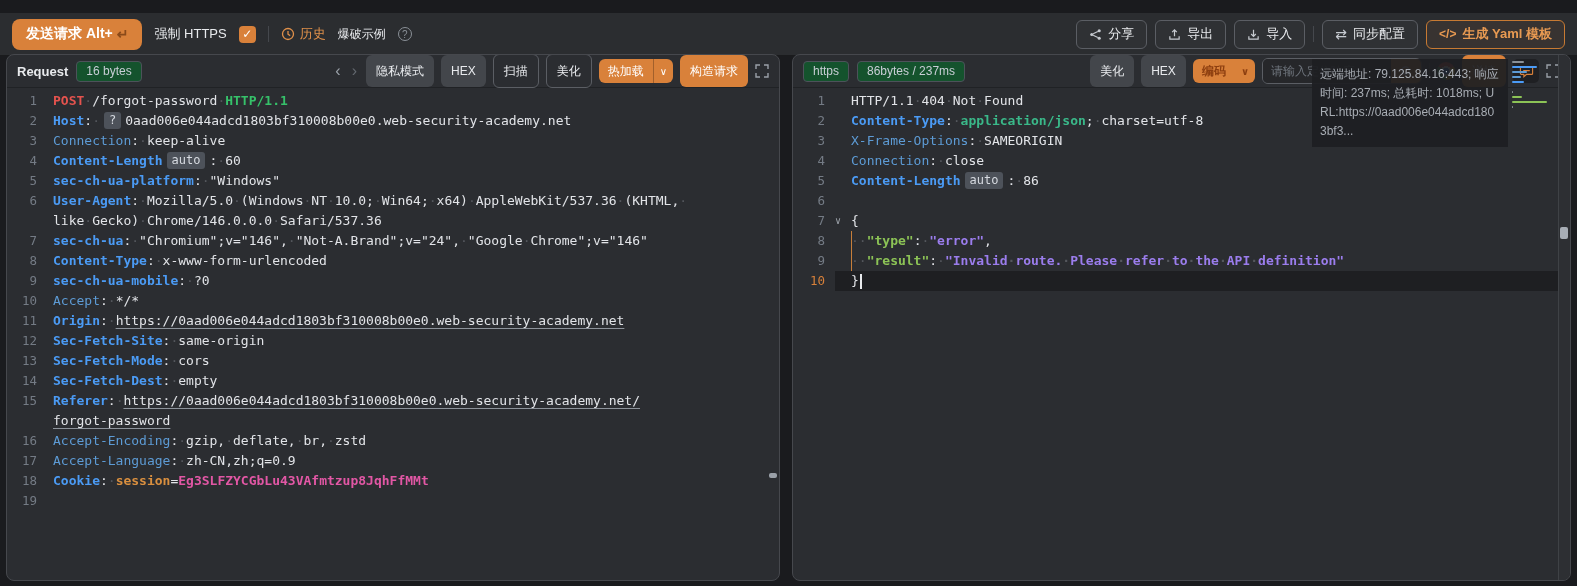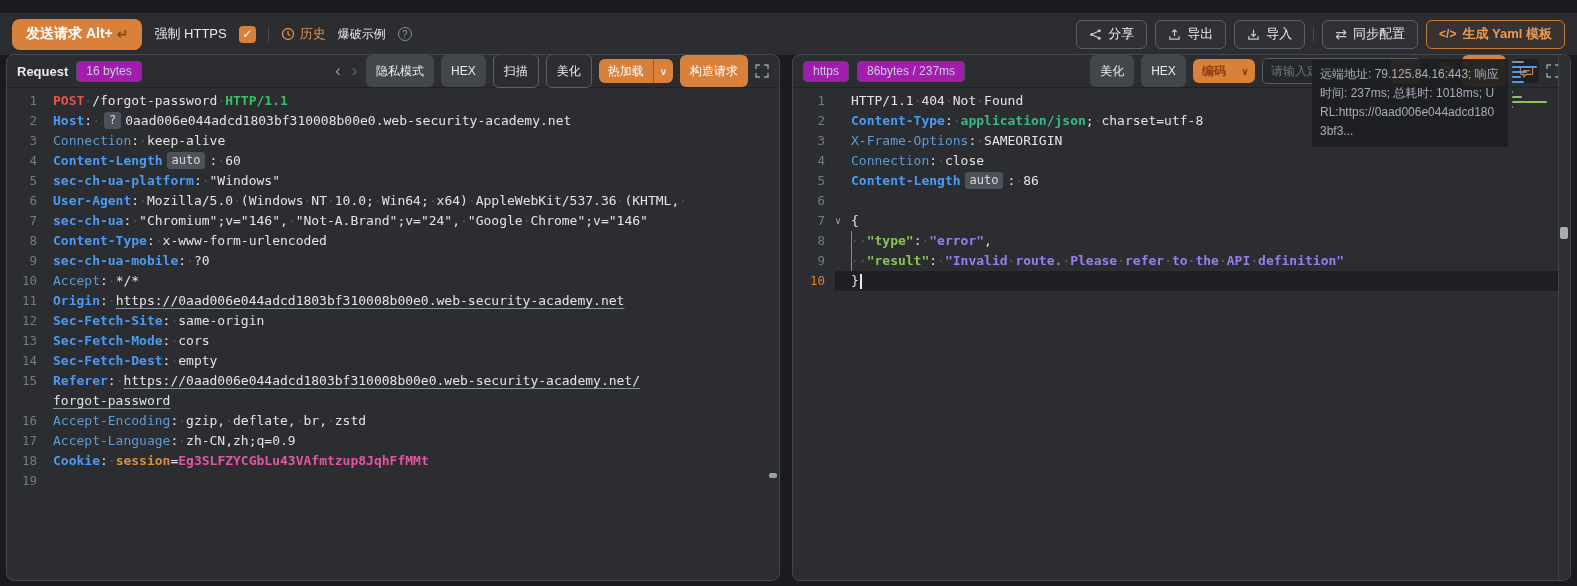--- a/index.html
+++ b/index.html
@@ -56,21 +56,21 @@
     border:1px solid #46484d; border-radius:8px; overflow:hidden;
   }
   .card.left { left:6px; width:774px; }
   .card.right { left:792px; width:779px; }
   .card-header {
     height:33px; border-bottom:1px solid #202225;
     display:flex; align-items:center; padding:0 10px; gap:8px;
   }
   .panel-title { font-size:13px; font-weight:bold; color:#e8eaed; }
   .tagbadge {
-    background:#a21caf; border:1px solid #4d525a; border-radius:4px;
+    background:#14532d; border:1px solid #4d525a; border-radius:4px;
     color:#c9ced6; font-size:12px; padding:1px 9px; height:21px; display:flex; align-items:center;
   }
   .hdr-right { margin-left:auto; display:flex; align-items:center; gap:7px; }
   .navchev { font-size:16px; color:#9aa0a8; cursor:pointer; padding:0 2px; }
   .navchev.dim { color:#62676e; }
   .pill {
     height:24px; border-radius:6px; font-size:12px; padding:16px 10px;
     display:flex; align-items:center; cursor:pointer; color:#e8eaed;
   }
   .pill.filled { background:#43464b; }
@@ -235,20 +235,21 @@
       </span>
     </div>
   </div>
   <div class="editor req">
       <div class="row"><span class="ln">1</span><span class="code"><span class="seg-red">POST</span><span class="seg-plain"><span class="ws">·</span>/forgot-password<span class="ws">·</span></span><span class="seg-green">HTTP/1.1</span></span></div>
       <div class="row"><span class="ln">2</span><span class="code"><span class="seg-hb">Host</span><span class="seg-plain">:<span class="ws">·</span></span><span class="seg-badge">?</span><span class="seg-plain">0aad006e044adcd1803bf310008b00e0.web-security-academy.net</span></span></div>
       <div class="row"><span class="ln">3</span><span class="code"><span class="seg-hn">Connection</span><span class="seg-plain">:<span class="ws">·</span>keep-alive</span></span></div>
       <div class="row"><span class="ln">4</span><span class="code"><span class="seg-hb">Content-Length</span><span class="seg-badge">auto</span><span class="seg-plain">:<span class="ws">·</span>60</span></span></div>
       <div class="row"><span class="ln">5</span><span class="code"><span class="seg-hb">sec-ch-ua-platform</span><span class="seg-plain">:<span class="ws">·</span>"Windows"</span></span></div>
       <div class="row"><span class="ln">6</span><span class="code"><span class="seg-hb">User-Agent</span><span class="seg-plain">:<span class="ws">·</span>Mozilla/5.0<span class="ws">·</span>(Windows<span class="ws">·</span>NT<span class="ws">·</span>10.0;<span class="ws">·</span>Win64;<span class="ws">·</span>x64)<span class="ws">·</span>AppleWebKit/537.36<span class="ws">·</span>(KHTML,<span class="ws">·</span></span></span></div>
+      <div class="row"><span class="ln"></span><span class="code"><span class="seg-plain">like<span class="ws">·</span>Gecko)<span class="ws">·</span>Chrome/146.0.0.0<span class="ws">·</span>Safari/537.36</span></span></div>
       <div class="row"><span class="ln">7</span><span class="code"><span class="seg-hb">sec-ch-ua</span><span class="seg-plain">:<span class="ws">·</span>"Chromium";v="146",<span class="ws">·</span>"Not-A.Brand";v="24",<span class="ws">·</span>"Google<span class="ws">·</span>Chrome";v="146"</span></span></div>
       <div class="row"><span class="ln">8</span><span class="code"><span class="seg-hb">Content-Type</span><span class="seg-plain">:<span class="ws">·</span>x-www-form-urlencoded</span></span></div>
       <div class="row"><span class="ln">9</span><span class="code"><span class="seg-hb">sec-ch-ua-mobile</span><span class="seg-plain">:<span class="ws">·</span>?0</span></span></div>
       <div class="row"><span class="ln">10</span><span class="code"><span class="seg-hn">Accept</span><span class="seg-plain">:<span class="ws">·</span>*/*</span></span></div>
       <div class="row"><span class="ln">11</span><span class="code"><span class="seg-hb">Origin</span><span class="seg-plain">:<span class="ws">·</span></span><span class="seg-url">https://0aad006e044adcd1803bf310008b00e0.web-security-academy.net</span></span></div>
       <div class="row"><span class="ln">12</span><span class="code"><span class="seg-hb">Sec-Fetch-Site</span><span class="seg-plain">:<span class="ws">·</span>same-origin</span></span></div>
       <div class="row"><span class="ln">13</span><span class="code"><span class="seg-hb">Sec-Fetch-Mode</span><span class="seg-plain">:<span class="ws">·</span>cors</span></span></div>
       <div class="row"><span class="ln">14</span><span class="code"><span class="seg-hb">Sec-Fetch-Dest</span><span class="seg-plain">:<span class="ws">·</span>empty</span></span></div>
       <div class="row"><span class="ln">15</span><span class="code"><span class="seg-hb">Referer</span><span class="seg-plain">:<span class="ws">·</span></span><span class="seg-url">https://0aad006e044adcd1803bf310008b00e0.web-security-academy.net/</span></span></div>
       <div class="row"><span class="ln"></span><span class="code"><span class="seg-url">forgot-password</span></span></div>

